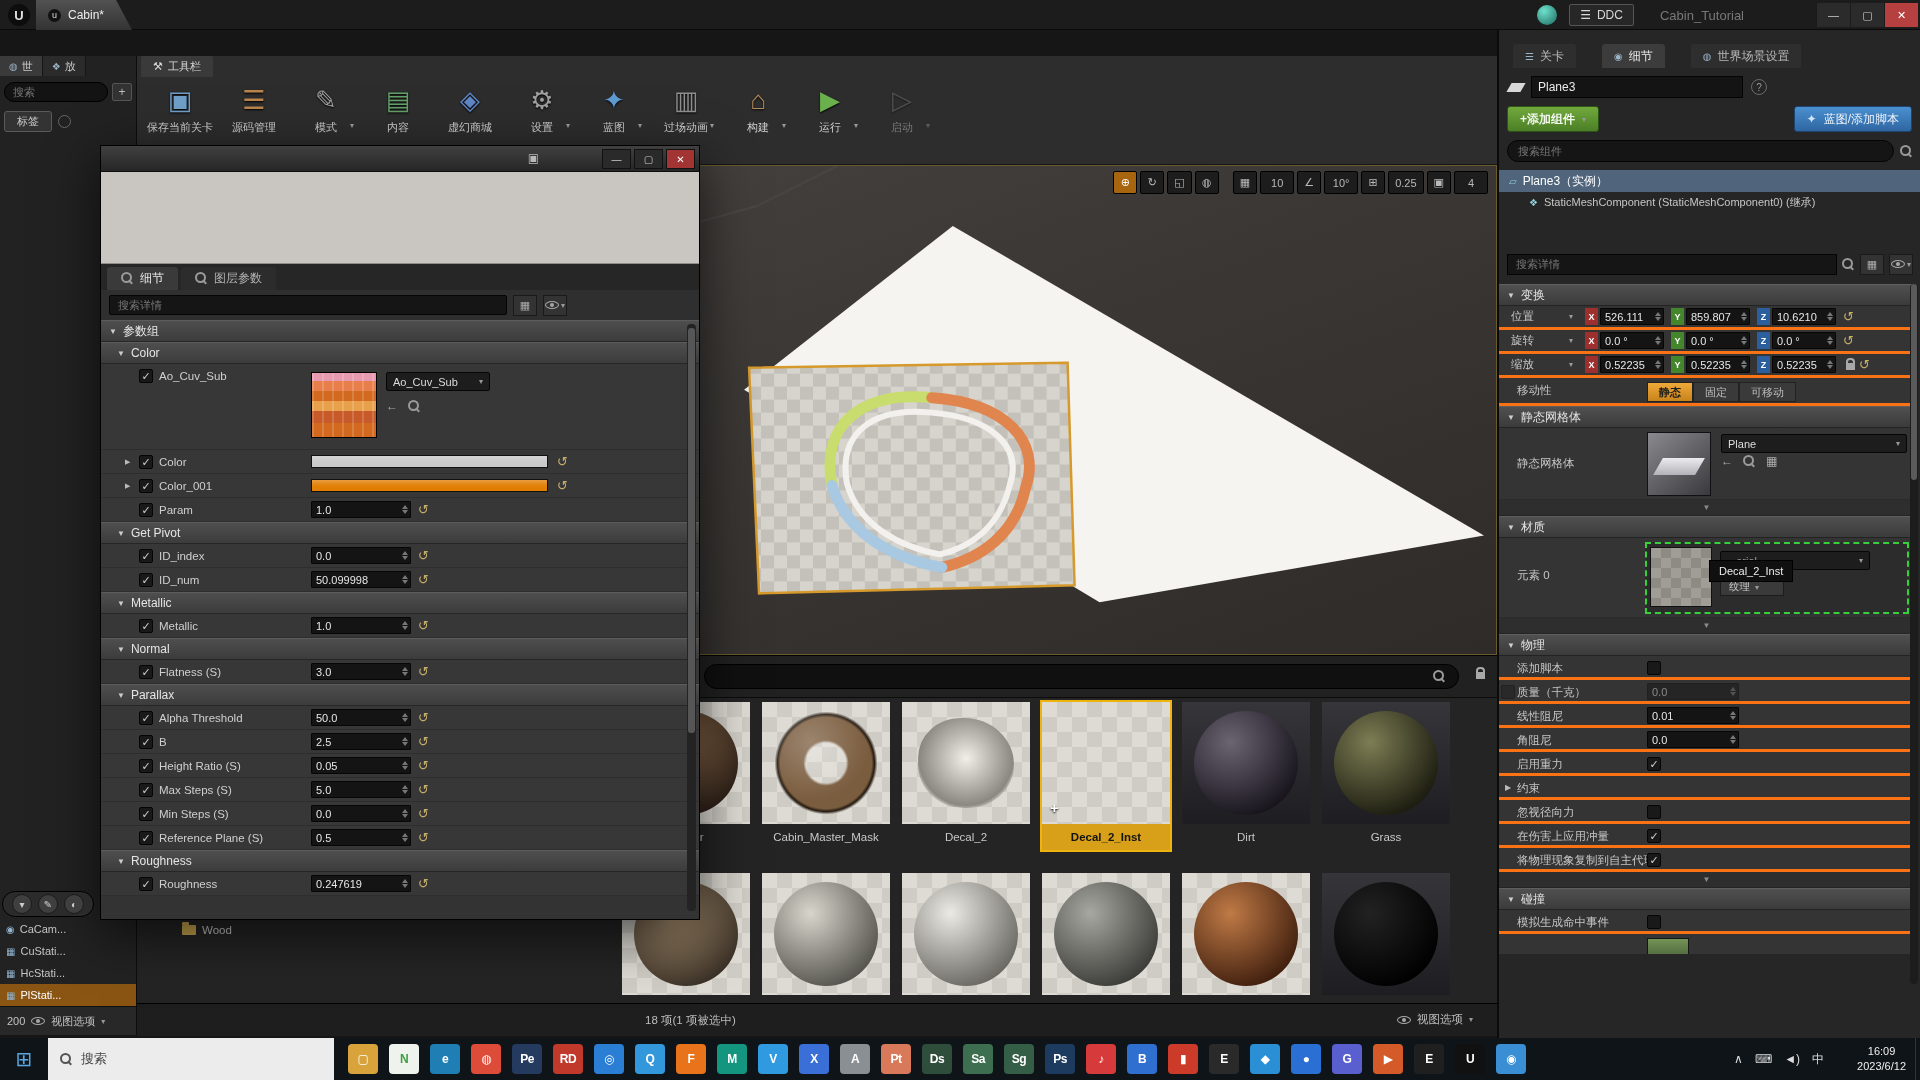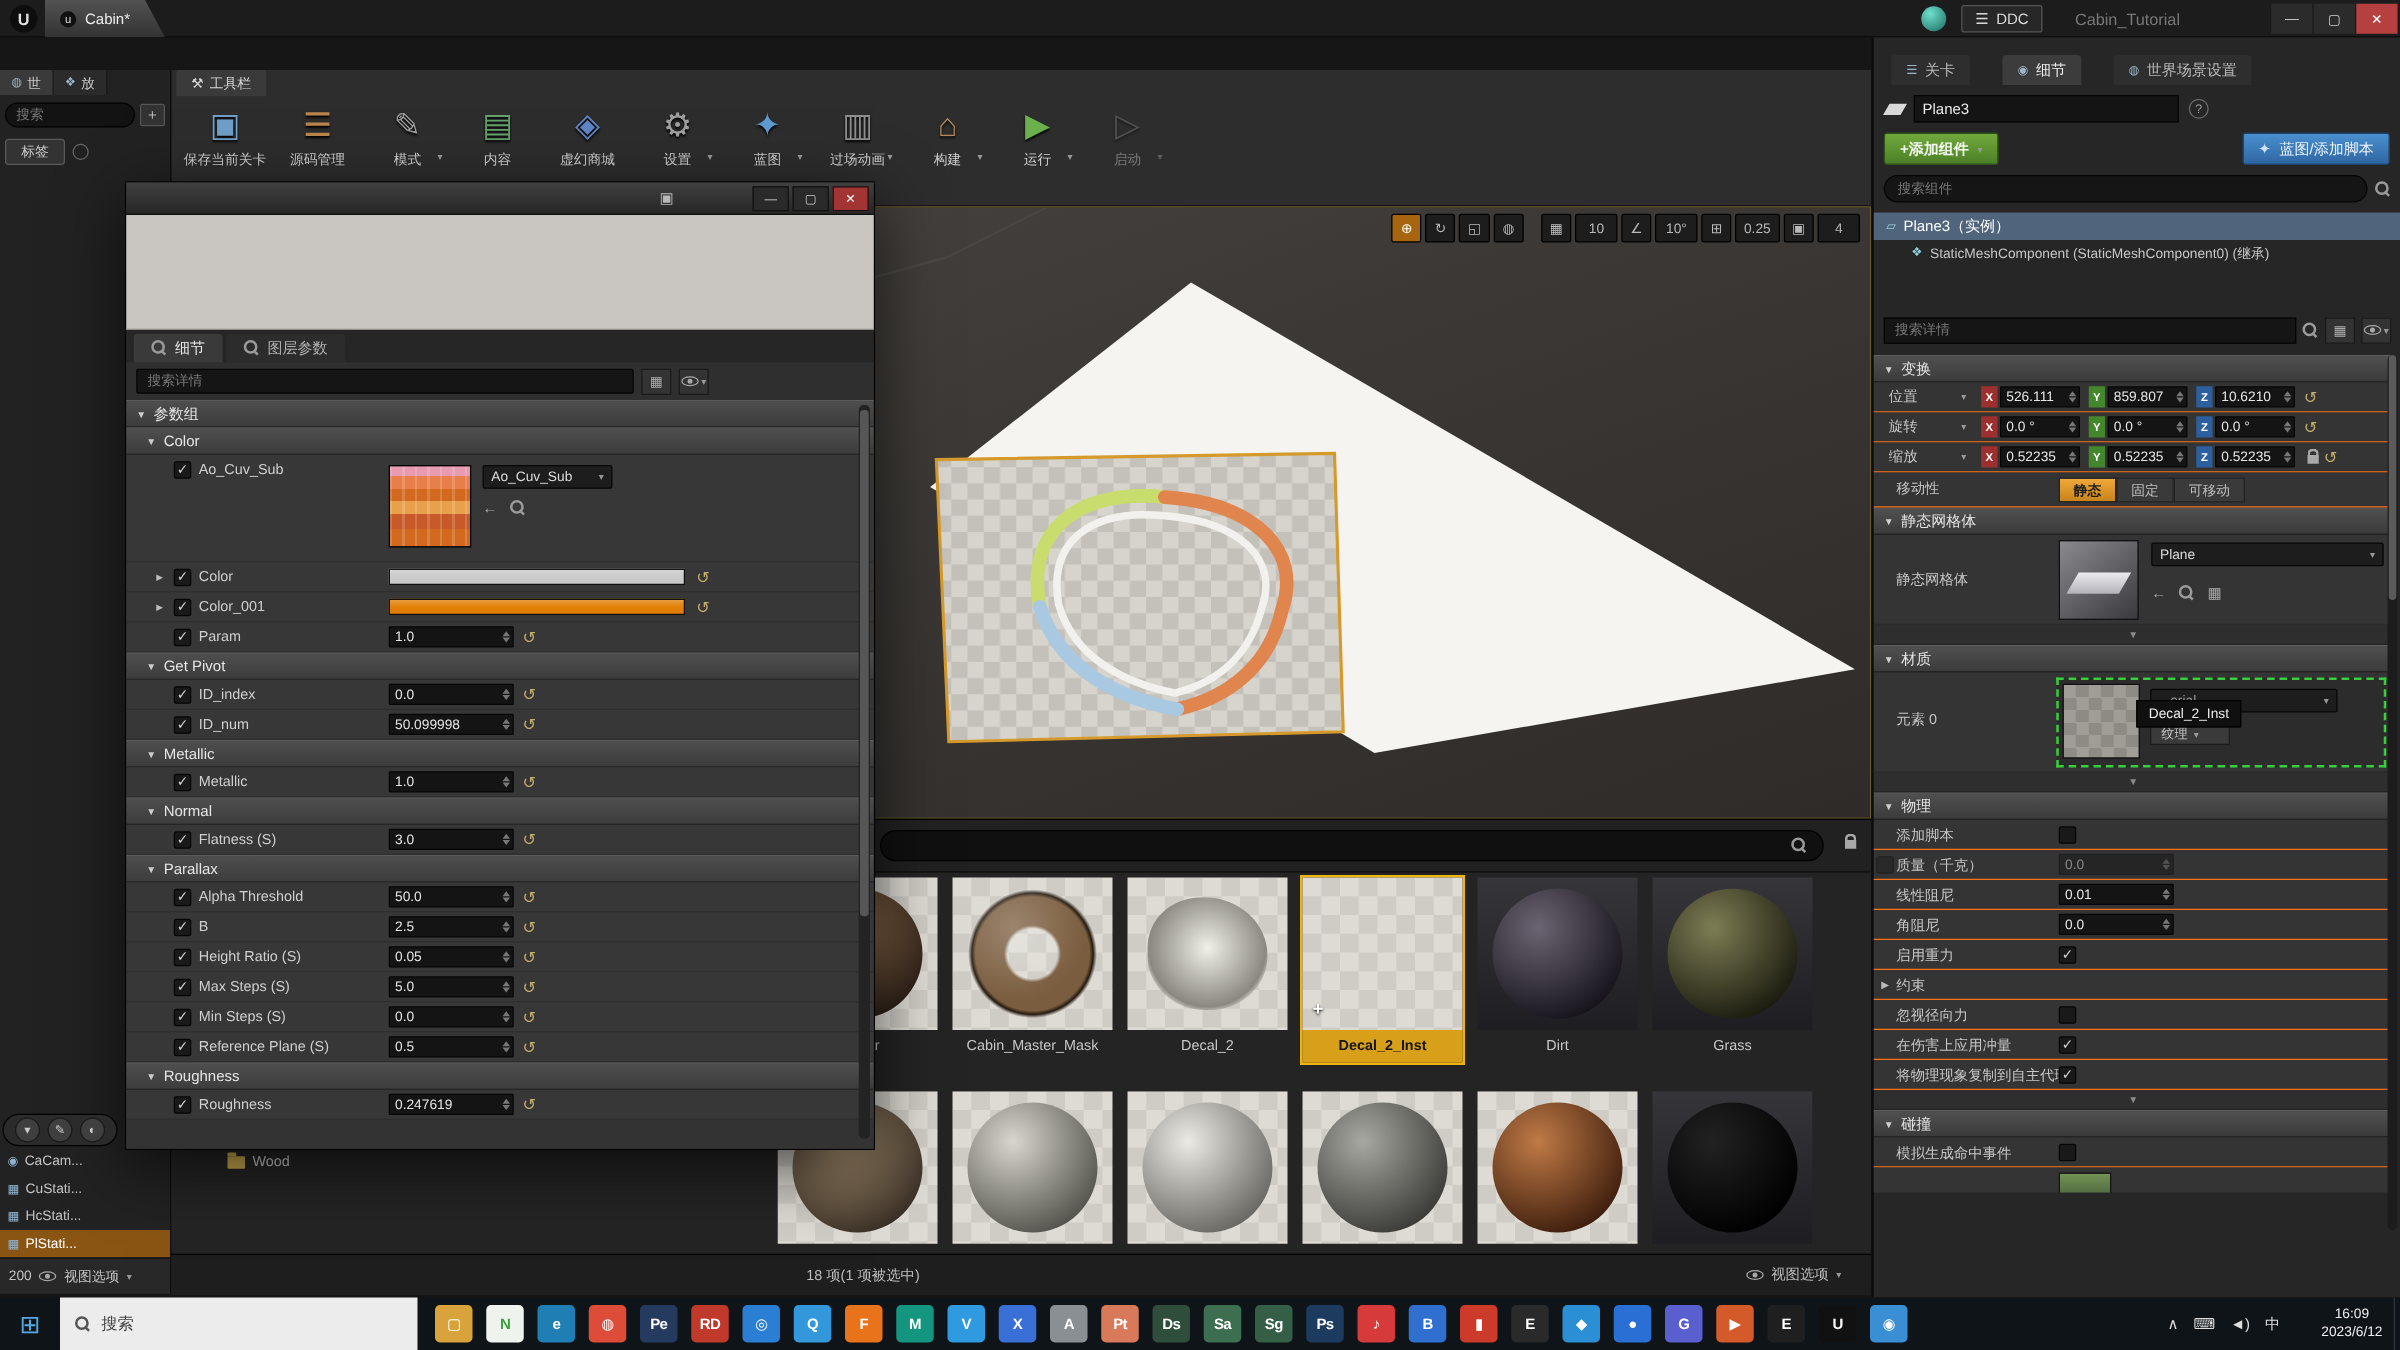--- a/index.html
+++ b/index.html
@@ -139,21 +139,21 @@
 .ctree{position:absolute;left:0;top:140px;width:100%}
 .ctree-row{height:22px;display:flex;align-items:center;gap:6px;padding-left:10px;font-size:12px;color:#d2d2d2}
 .ctree-row.sel{background:#50657c;color:#fff}
 .ctree-row.ind{padding-left:30px;font-size:11px;color:#c6c6c6;height:20px}
 .ctree-icon{font-size:10px;color:#8fd0dc}
 .d-search2{position:absolute;left:8px;top:222px;width:406px;height:24px;display:flex;align-items:center;gap:5px}
 .d-search2 input{flex:1;height:21px;background:#151515;border:1px solid #050505;color:#bbb;font-size:11px;padding:0 8px}
 .d-search2 input::placeholder{color:#777}
 .sq-btn{width:24px;height:21px;background:#333;border:1px solid #1a1a1a;display:flex;align-items:center;justify-content:center;color:#aaa;font-size:11px;gap:2px}
 #d-sections{position:absolute;left:0;top:254px;width:415px}
-.drow{position:relative;height:24px;background:#343434;border-bottom:1px solid #f97316}
+.drow{position:relative;height:24px;background:#343434;border-bottom:3px solid #f97316}
 .d-label{position:absolute;left:18px;top:5px;font-size:11.5px;color:#c6c6c6;white-space:nowrap}
 .d-cb{position:absolute;left:148px;top:5px;display:none}
 .drow.check .d-cb{display:inline-flex}
 .d-num{position:absolute;left:148px;top:3px;display:none;align-items:center}
 .drow.num .d-num{display:flex}
 .d-num .numfield{width:92px}
 .d-exp{display:none;position:absolute;left:6px;top:7px;font-size:8px;color:#bbb}
 .drow.expand .d-exp{display:block}
 .d-pre{display:none;position:absolute;left:2px;top:5px}
 .drow.showpre .d-pre{display:inline-flex}
@@ -166,21 +166,21 @@
 .lockwrap{width:14px;display:none;justify-content:center}
 .lockwrap.show{display:flex}
 .mobrow{height:28px}
 .mob-seg{position:absolute;left:148px;top:4px;display:flex}
 .mob-btn{height:20px;padding:0 11px;background:#3a3a3a;border:1px solid #222;font-size:11px;color:#bfbfbf;display:flex;align-items:center}
 .mob-btn.sel{background:linear-gradient(#efa93a,#c8831a);color:#1c1c1c;font-weight:bold}
 .bigrow{position:relative;height:72px;background:#343434;border-bottom:1px solid #2b2b2b}
 .bigrow.mat{height:80px}
 .sm-thumb{position:absolute;left:148px;top:4px;width:64px;height:64px;background:linear-gradient(140deg,#8a8a8e,#3a3a3e);border:1px solid #111}
 .sm-thumb::after{content:"";position:absolute;left:10px;right:10px;top:25px;height:17px;background:linear-gradient(#ececf0,#b2b2b8);transform:skewX(-30deg)}
-.bigcol{position:absolute;left:222px;top:6px;display:flex;flex-direction:column;gap:14px}
+.bigcol{position:absolute;left:222px;top:6px;display:flex;flex-direction:column;gap:1px}
 .w190{width:186px}
 .w150{width:150px}
 .minirow{display:flex;align-items:center;gap:10px;color:#aaa;font-size:12px}
 .matdrop{position:absolute;left:146px;top:4px;width:264px;height:72px;border:2px dashed #35d03a;display:flex;gap:8px;padding:3px;background:#2c2c2c}
 .mat-thumb{width:62px;height:60px;border:1px solid #111;background:conic-gradient(#8e8b85 25%,#a09d97 0 50%,#8e8b85 0 75%,#a09d97 0);background-size:20px 20px}
 .ghost span:first-child{color:#9a9a9a}
 .texbtn{display:inline-flex;align-items:center;gap:5px;background:#3a3a3a;border:1px solid #1c1c1c;height:18px;padding:0 8px;font-size:10.5px;color:#c8c8c8;width:64px}
 .dragchip{position:absolute;left:62px;top:16px;background:#101010;border:1px solid #000;padding:4px 9px;font-size:11px;color:#ececec;white-space:nowrap}
 .partialrow{height:20px;overflow:hidden;background:#343434;position:relative}
 .pthumb{position:absolute;left:148px;top:4px;width:42px;height:24px;background:linear-gradient(#7fa45c,#49663a);border:1px solid #111;opacity:.85}

